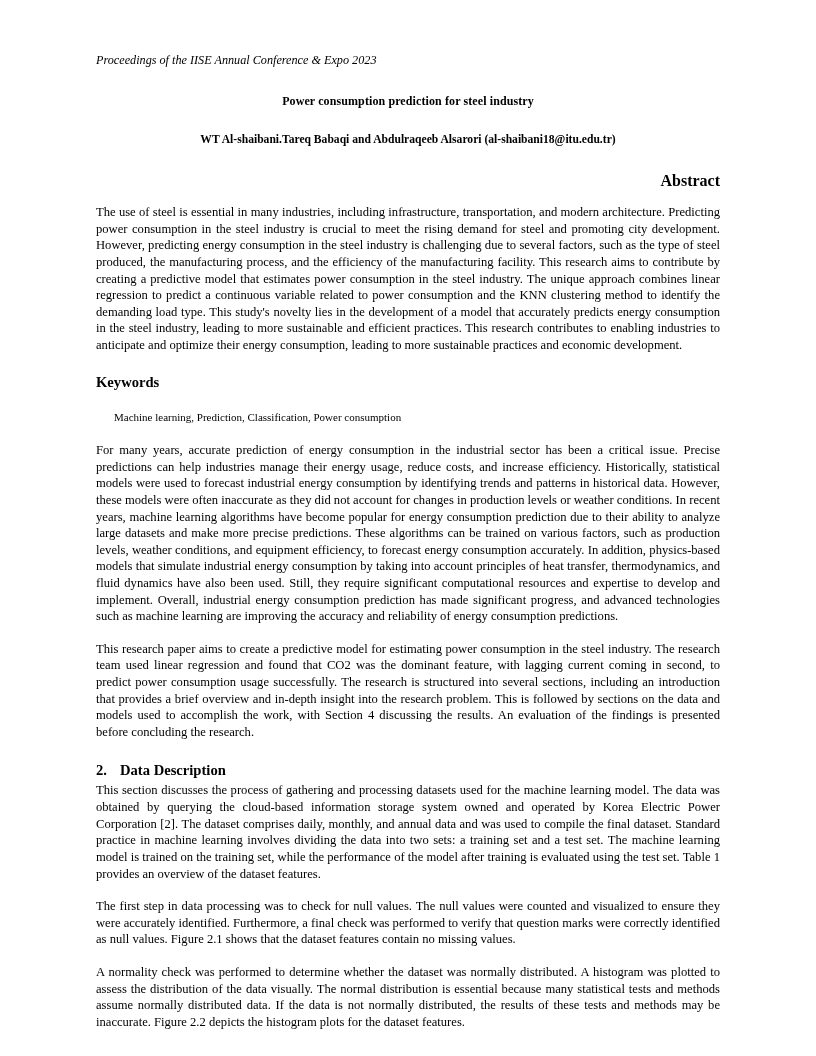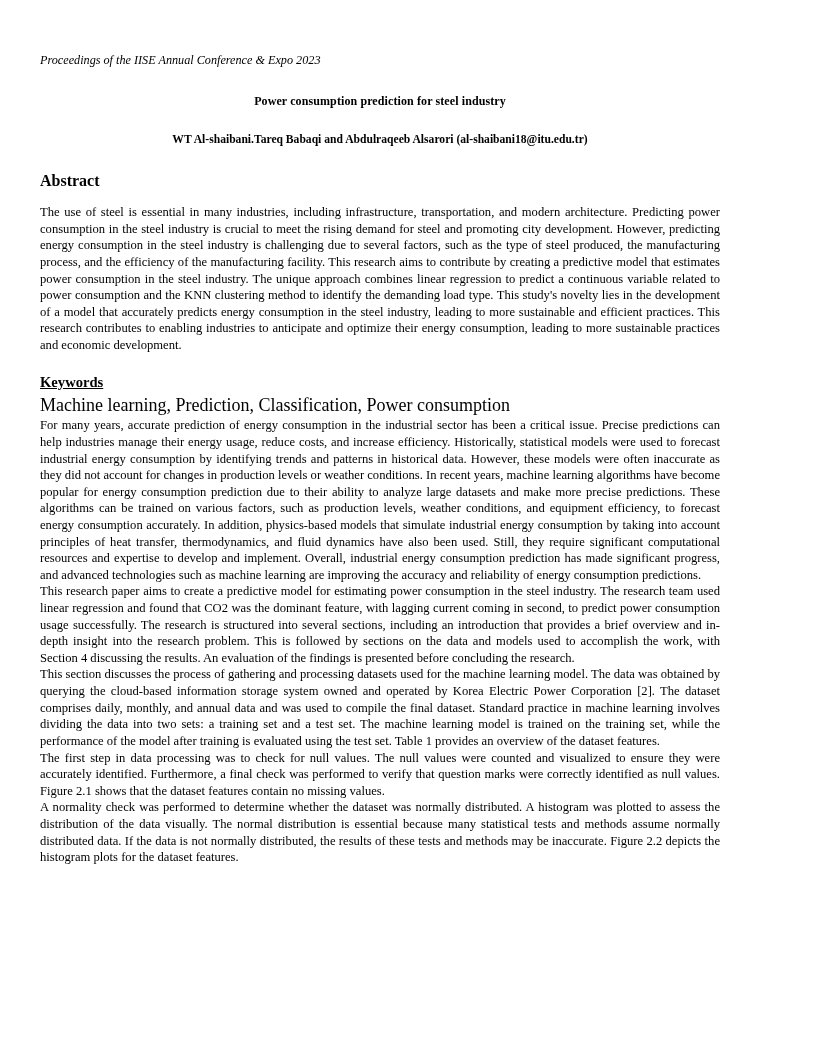--- a/index.html
+++ b/index.html
@@ -11,21 +11,21 @@
     width: 816px;
     height: 1056px;
     font-family: "Liberation Serif", serif;
     color: #000000;
     overflow: hidden;
   }
   .page {
     box-sizing: border-box;
     width: 816px;
     height: 1056px;
-    padding: 52px 96px 40px 40px;
+    padding: 52px 96px 40px 96px;
     position: relative;
   }
   .running-head {
     font-style: italic;
     font-size: 12.2px;
     line-height: 1.32;
     margin-bottom: 26px;
   }
   .running-head div {
     white-space: nowrap;
@@ -37,57 +37,56 @@
     letter-spacing: 0.1px;
     margin: 0 0 24px 0;
   }
   .authors {
     text-align: center;
     font-weight: bold;
     font-size: 11.6px;
     margin: 0 0 26px 0;
   }
   .section-center {
-    text-align: left;
+    text-align: right;
     font-weight: bold;
     font-size: 16px;
     margin: 0 0 14px 0;
   }
   p.body-text {
     text-align: justify;
     font-size: 12.6px;
     line-height: 1.32;
     margin: 0 0 0 0;
     text-indent: 0;
   }
   p.body-text + p.body-text {
-    margin-top: 0px;
+    margin-top: 16px;
   }
   .abstract-block p {
     margin-bottom: 0;
   }
   h2.heading {
     font-size: 14.6px;
     font-weight: bold;
-    margin: 20px 0 3px 0;
-    text-decoration: underline;
+    margin: 20px 0 19px 0;
   }
   h2.numbered {
     font-size: 14.6px;
     font-weight: bold;
     margin: 22px 0 3px 0;
   }
   h2.numbered .num {
     display: inline-block;
     width: 24px;
   }
   .keywords-line {
-    font-size: 18px;
+    font-size: 11px;
     line-height: 1.32;
-    margin: 0;
+    margin: 18px;
   }
 </style>
 </head>
 <body>
 
 <div class="page">
 
   <div class="running-head">
     <div>Proceedings of the IISE Annual Conference &amp; Expo 2023</div>
   </div>
@@ -100,17 +99,20 @@
     <div class="section-center">Abstract</div>
     <p class="body-text">The use of steel is essential in many industries, including infrastructure, transportation, and modern architecture. Predicting power consumption in the steel industry is crucial to meet the rising demand for steel and promoting city development. However, predicting energy consumption in the steel industry is challenging due to several factors, such as the type of steel produced, the manufacturing process, and the efficiency of the manufacturing facility. This research aims to contribute by creating a predictive model that estimates power consumption in the steel industry. The unique approach combines linear regression to predict a continuous variable related to power consumption and the KNN clustering method to identify the demanding load type. This study's novelty lies in the development of a model that accurately predicts energy consumption in the steel industry, leading to more sustainable and efficient practices. This research contributes to enabling industries to anticipate and optimize their energy consumption, leading to more sustainable practices and economic development.</p>
   </div>
 
   <h2 class="heading">Keywords</h2>
   <p class="keywords-line">Machine learning, Prediction, Classification, Power consumption</p>
 
   <p class="body-text">For many years, accurate prediction of energy consumption in the industrial sector has been a critical issue. Precise predictions can help industries manage their energy usage, reduce costs, and increase efficiency. Historically, statistical models were used to forecast industrial energy consumption by identifying trends and patterns in historical data. However, these models were often inaccurate as they did not account for changes in production levels or weather conditions. In recent years, machine learning algorithms have become popular for energy consumption prediction due to their ability to analyze large datasets and make more precise predictions. These algorithms can be trained on various factors, such as production levels, weather conditions, and equipment efficiency, to forecast energy consumption accurately. In addition, physics-based models that simulate industrial energy consumption by taking into account principles of heat transfer, thermodynamics, and fluid dynamics have also been used. Still, they require significant computational resources and expertise to develop and implement. Overall, industrial energy consumption prediction has made significant progress, and advanced technologies such as machine learning are improving the accuracy and reliability of energy consumption predictions.</p>
   <p class="body-text">This research paper aims to create a predictive model for estimating power consumption in the steel industry. The research team used linear regression and found that CO2 was the dominant feature, with lagging current coming in second, to predict power consumption usage successfully. The research is structured into several sections, including an introduction that provides a brief overview and in-depth insight into the research problem. This is followed by sections on the data and models used to accomplish the work, with Section 4 discussing the results. An evaluation of the findings is presented before concluding the research.</p>
 
+  <h2 class="numbered">
+    <span class="num">2.</span><span>Data Description</span>
+  </h2>
   <p class="body-text">This section discusses the process of gathering and processing datasets used for the machine learning model. The data was obtained by querying the cloud-based information storage system owned and operated by Korea Electric Power Corporation [2]. The dataset comprises daily, monthly, and annual data and was used to compile the final dataset. Standard practice in machine learning involves dividing the data into two sets: a training set and a test set. The machine learning model is trained on the training set, while the performance of the model after training is evaluated using the test set. Table 1 provides an overview of the dataset features.</p>
   <p class="body-text">The first step in data processing was to check for null values. The null values were counted and visualized to ensure they were accurately identified. Furthermore, a final check was performed to verify that question marks were correctly identified as null values. Figure 2.1 shows that the dataset features contain no missing values.</p>
   <p class="body-text">A normality check was performed to determine whether the dataset was normally distributed. A histogram was plotted to assess the distribution of the data visually. The normal distribution is essential because many statistical tests and methods assume normally distributed data. If the data is not normally distributed, the results of these tests and methods may be inaccurate. Figure 2.2 depicts the histogram plots for the dataset features.</p>
 
 </div>
 
 </body></html>

